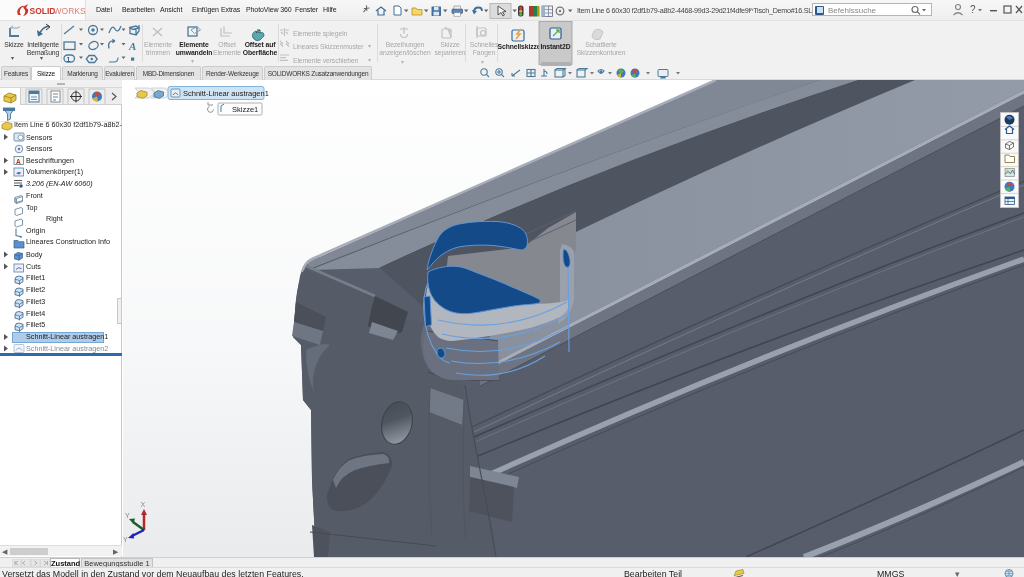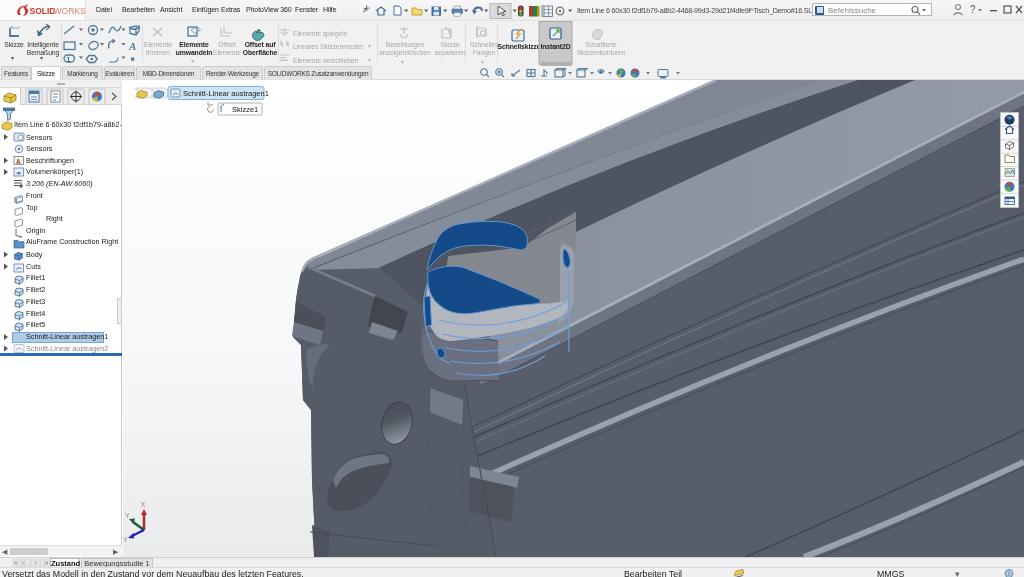--- a/index.html
+++ b/index.html
@@ -496,21 +496,21 @@
   <div class="trow" style="left:14px;top:40px;width:108px;overflow:hidden;">Item Line 6 60x30 f2df1b79-a8b2-4468</div>
   <div class="trow" style="left:26px;top:52.5px;">Sensors</div>
   <div class="trow" style="left:26px;top:64px;">Sensors</div>
   <div class="trow" style="left:26px;top:75.5px;">Beschriftungen</div>
   <div class="trow" style="left:26px;top:87px;">Volumenkörper(1)</div>
   <div class="trow" style="left:26px;top:98.5px;font-style:italic;">3.206 (EN-AW 6060)</div>
   <div class="trow" style="left:26px;top:110.5px;">Front</div>
   <div class="trow" style="left:26px;top:122.5px;">Top</div>
   <div class="trow" style="left:26px;top:134px;padding-left:20px;">Right</div>
   <div class="trow" style="left:26px;top:145.5px;">Origin</div>
-  <div class="trow" style="left:26px;top:157px;">AluFrame Construction Right</div>
+  <div class="trow" style="left:26px;top:157px;">Lineares Construction Info</div>
   <div class="trow" style="left:26px;top:169.5px;">Body</div>
   <div class="trow" style="left:26px;top:181.5px;">Cuts</div>
   <div class="trow" style="left:26px;top:193px;">Fillet1</div>
   <div class="trow" style="left:26px;top:205px;text-align:right;">Fillet2</div>
   <div class="trow" style="left:26px;top:216.5px;">Fillet3</div>
   <div class="trow" style="left:26px;top:228.5px;">Fillet4</div>
   <div class="trow" style="left:26px;top:240px;">Fillet5</div>
   <div class="trow" style="left:26px;top:252px;z-index:3;">Schnitt-Linear austragen1</div>
   <div class="trow" style="left:26px;top:263.5px;color:#8a8a8a;">Schnitt-Linear austragen2</div>
 

